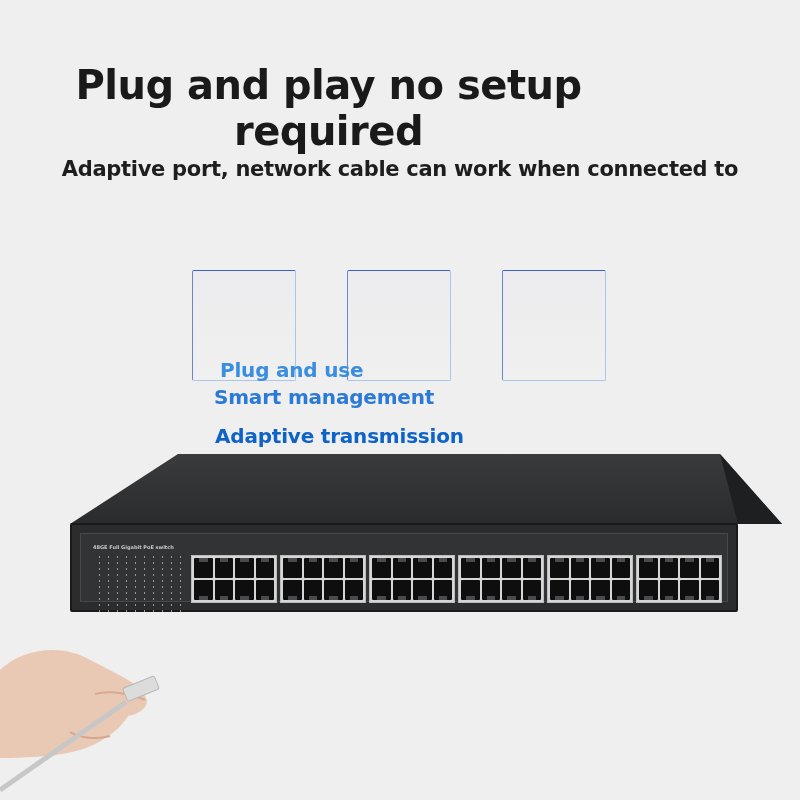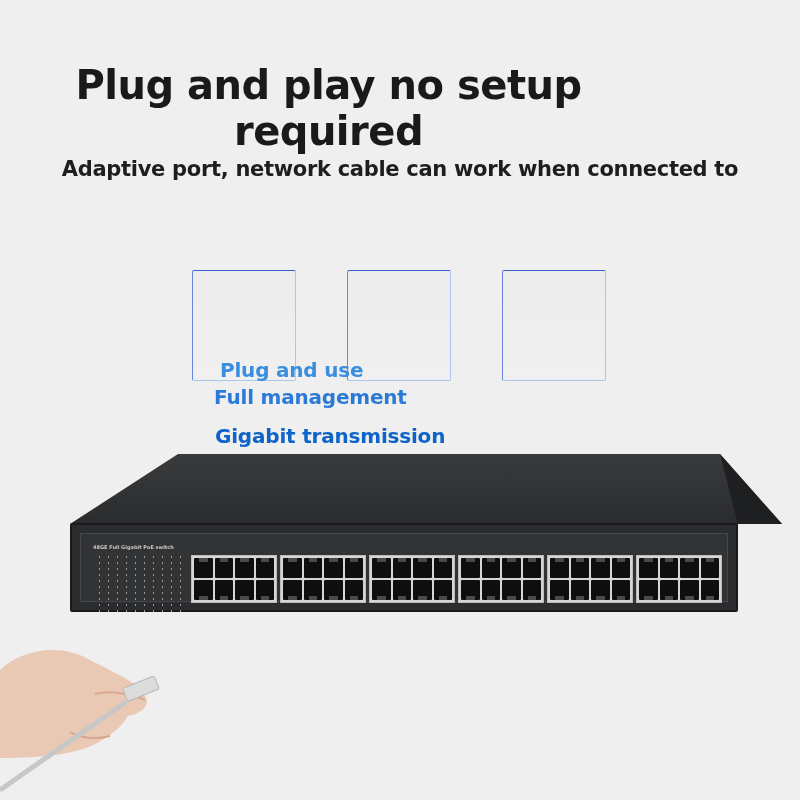--- a/index.html
+++ b/index.html
@@ -42,22 +42,22 @@
 <div class="title">Plug and play no setup required</div>
 <div class="subtitle">
   <div>Adaptive port, network cable can work when connected to</div>
 </div>
 
 <div class="fbox" style="left:192px"></div>
 <div class="fbox" style="left:347px"></div>
 <div class="fbox" style="left:502px"></div>
 
 <div class="feat f1">Plug and use</div>
-<div class="feat f2">Full management</div>
-<div class="feat f3">Gigabit transmission</div>
+<div class="feat f2">Smart management</div>
+<div class="feat f3">Adaptive transmission</div>
 
 <svg class="sw-top" viewBox="0 0 712 70">
   <defs>
     <linearGradient id="tg" x1="0" y1="0" x2="0" y2="1">
       <stop offset="0" stop-color="#3a3b3d"></stop>
         <stop offset="1" stop-color="#2a2b2d"></stop>
     </linearGradient>
   </defs>
   <polygon points="108,0 650,0 712,70 0,70" fill="url(#tg)"></polygon>
   <polygon points="650,0 712,70 668,70" fill="#1e1f21"></polygon>

